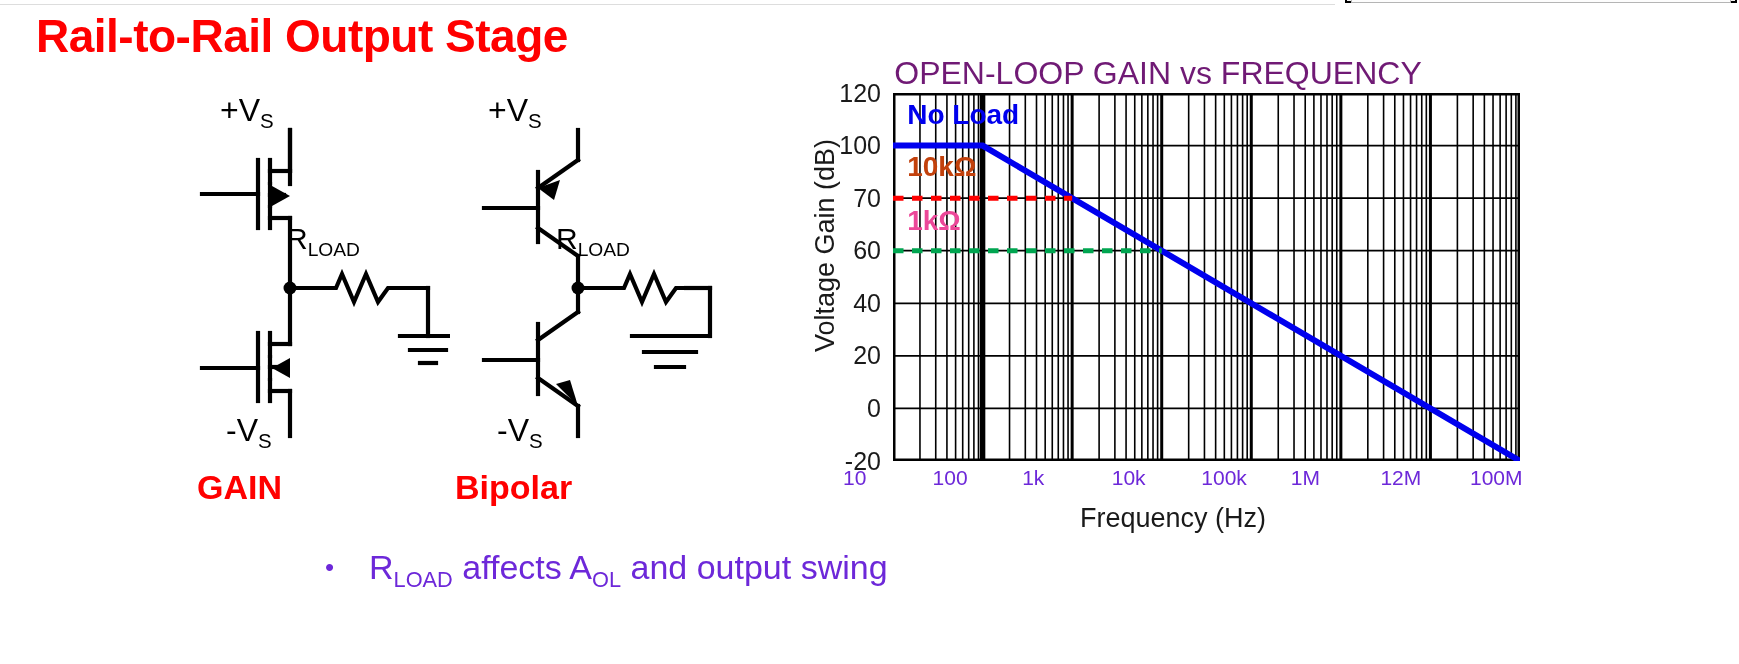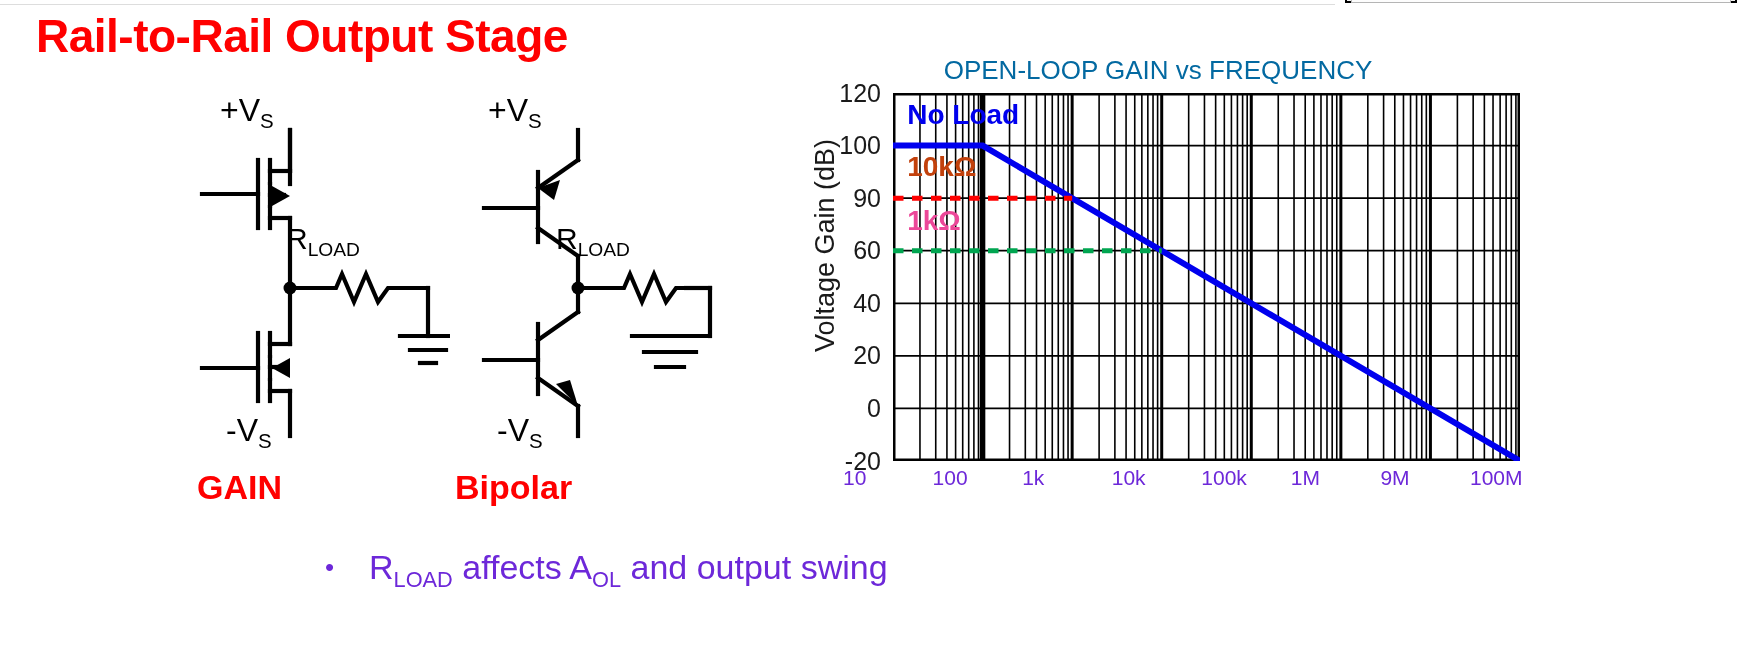--- a/index.html
+++ b/index.html
@@ -52,21 +52,21 @@
   #bullet-dot{ display:inline-block; width:44px; font-size:26px; vertical-align:top; line-height:44px;}
   #bullet-text{ display:inline-block; line-height:44px;}
   .sub{font-size:0.64em; vertical-align:sub;}
 
   
   #chart{
     position:absolute; left:793px; top:55px; width:730px; height:520px;
   }
   #chart-title{
     position:absolute; left:0px; top:0px; width:730px; text-align:center;
-    font-size:26px; color:#0369a1; white-space:nowrap;
+    font-size:32px; color:#701a75; white-space:nowrap;
   }
   #y-axis-title{
     position:absolute; left:-118px; top:175px; width:300px;
     transform:rotate(-90deg); transform-origin:center center;
     text-align:center; font-size:27px; color:#1a1a1a; white-space:nowrap;
   }
   #x-axis-title{
     position:absolute; left:60px; top:448px; width:640px; text-align:center;
     font-size:27px; color:#1a1a1a; white-space:nowrap;
   }
@@ -211,38 +211,39 @@
   <div class="ckt-caption" id="caption-cmos">GAIN</div>
   <div class="ckt-caption" id="caption-bipolar">Bipolar</div>
 
   <div id="bullet-row">
     <span id="bullet-dot">•</span><span id="bullet-text"><span>R</span><span class="sub">LOAD</span><span> affects A</span><span class="sub">OL</span><span> and output swing</span></span>
   </div>
 
   <div id="chart">
     <div id="chart-title">OPEN-LOOP GAIN vs FREQUENCY</div>
     <div id="y-axis-title">Voltage Gain (dB)</div>
+    <div id="x-axis-title">Frequency (Hz)</div>
     <div id="ytick-host">
         <div class="ytick" style="top: 38px;">120</div>
         <div class="ytick" style="top: 90.5714px;">100</div>
-        <div class="ytick" style="top: 143.143px;">90</div>
+        <div class="ytick" style="top: 143.143px;">70</div>
         <div class="ytick" style="top: 195.714px;">60</div>
         <div class="ytick" style="top: 248.286px;">40</div>
         <div class="ytick" style="top: 300.857px;">20</div>
         <div class="ytick" style="top: 353.429px;">0</div>
         <div class="ytick" style="top: 406px;">-20</div>
       </div>
     <div id="xtick-host">
         <div class="xtick" style="left: 50px; width: 100px;">10</div>
         <div class="xtick" style="left: 139.571px; width: 100px;">100</div>
         <div class="xtick" style="left: 229.143px; width: 100px;">1k</div>
         <div class="xtick" style="left: 318.714px; width: 100px;">10k</div>
         <div class="xtick" style="left: 408.286px; width: 100px;">100k</div>
         <div class="xtick" style="left: 497.857px; width: 100px;">1M</div>
-        <div class="xtick" style="left: 587.429px; width: 100px;">9M</div>
+        <div class="xtick" style="left: 587.429px; width: 100px;">12M</div>
         <div class="xtick" style="left: 677px; width: 100px;">100M</div>
       </div>
     <div id="plot-area">
       <svg id="plot-svg" width="627" height="368" viewBox="0 0 627 368">
           <line x1="0" y1="0" x2="0" y2="368" stroke="#000" stroke-width="3"></line>
           <line x1="26.963686754473752" y1="0" x2="26.963686754473752" y2="368" stroke="#000" stroke-width="1.6"></line>
           <line x1="42.73643238703262" y1="0" x2="42.73643238703262" y2="368" stroke="#000" stroke-width="1.6"></line>
           <line x1="53.927373508947504" y1="0" x2="53.927373508947504" y2="368" stroke="#000" stroke-width="1.6"></line>
           <line x1="62.60774181695482" y1="0" x2="62.60774181695482" y2="368" stroke="#000" stroke-width="1.6"></line>
           <line x1="69.70011914150636" y1="0" x2="69.70011914150636" y2="368" stroke="#000" stroke-width="1.6"></line>

